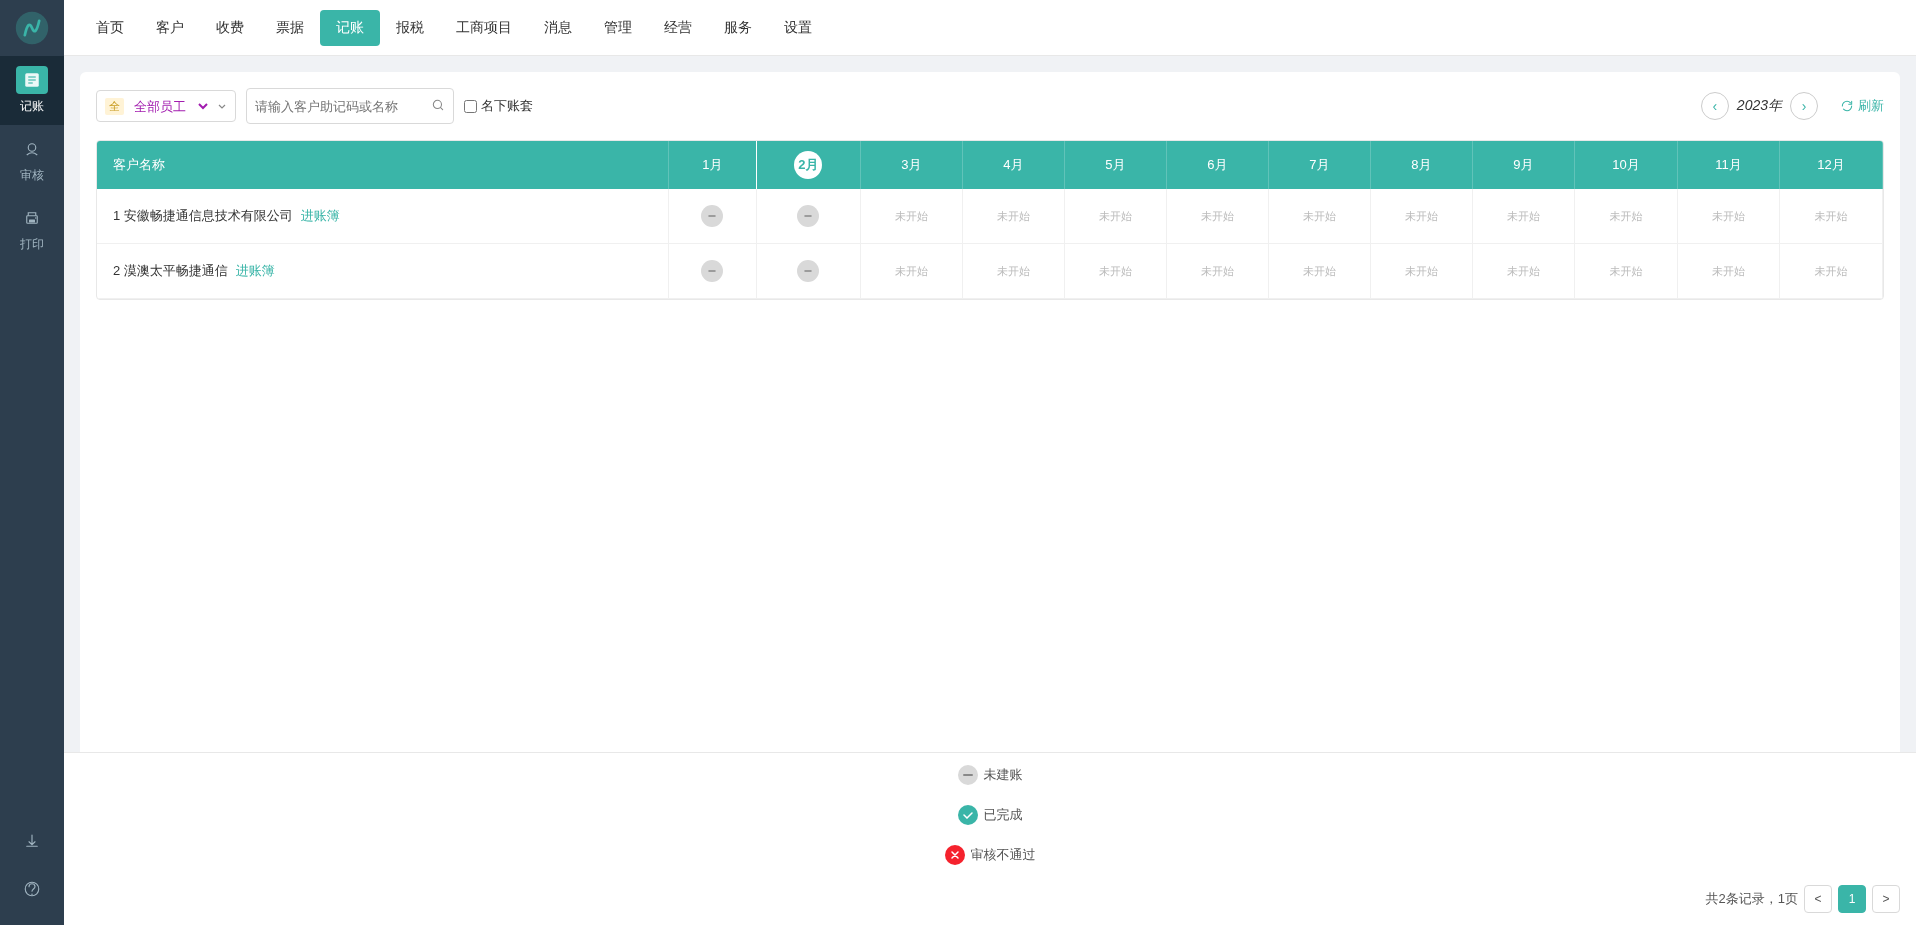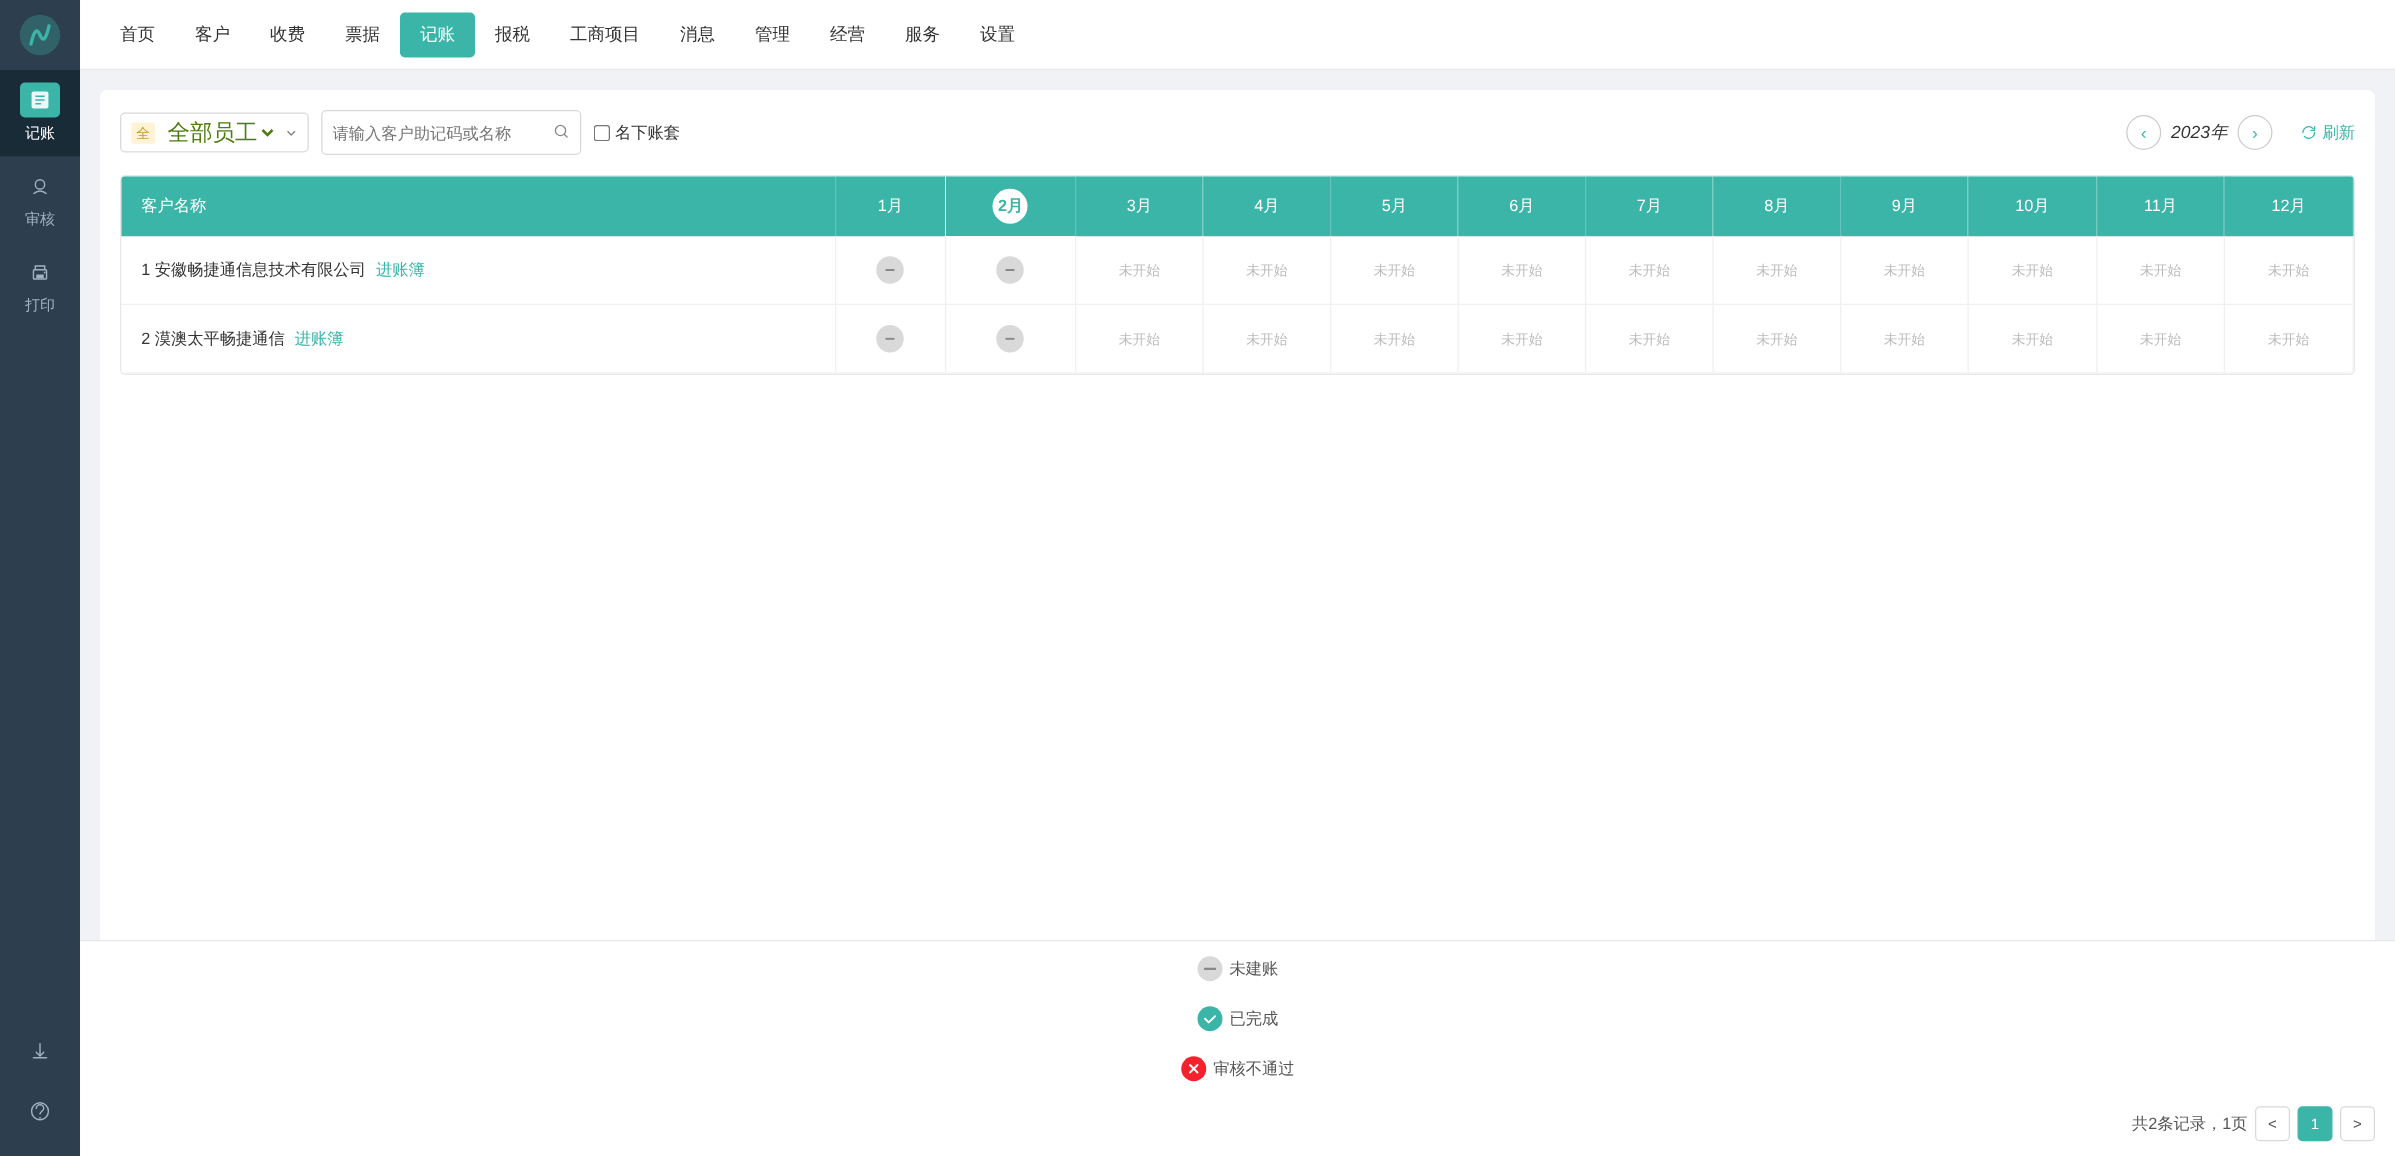--- a/index.html
+++ b/index.html
@@ -161,22 +161,22 @@
       color: #c89a20;
       font-size: 11px;
       padding: 1px 4px;
       border-radius: 2px;
       white-space: nowrap;
     }
     .toolbar .select-wrapper select {
       border: none;
       outline: none;
       background: transparent;
-      font-size: 18px;
-      color: #4d7c0f;
+      font-size: 13px;
+      color: #a21caf;
       flex: 1;
       cursor: pointer;
     }
     .search-input-wrap {
       display: flex;
       align-items: center;
       border: 1px solid #d9d9d9;
       border-radius: 4px;
       padding: 0 8px;
       height: 36px;

